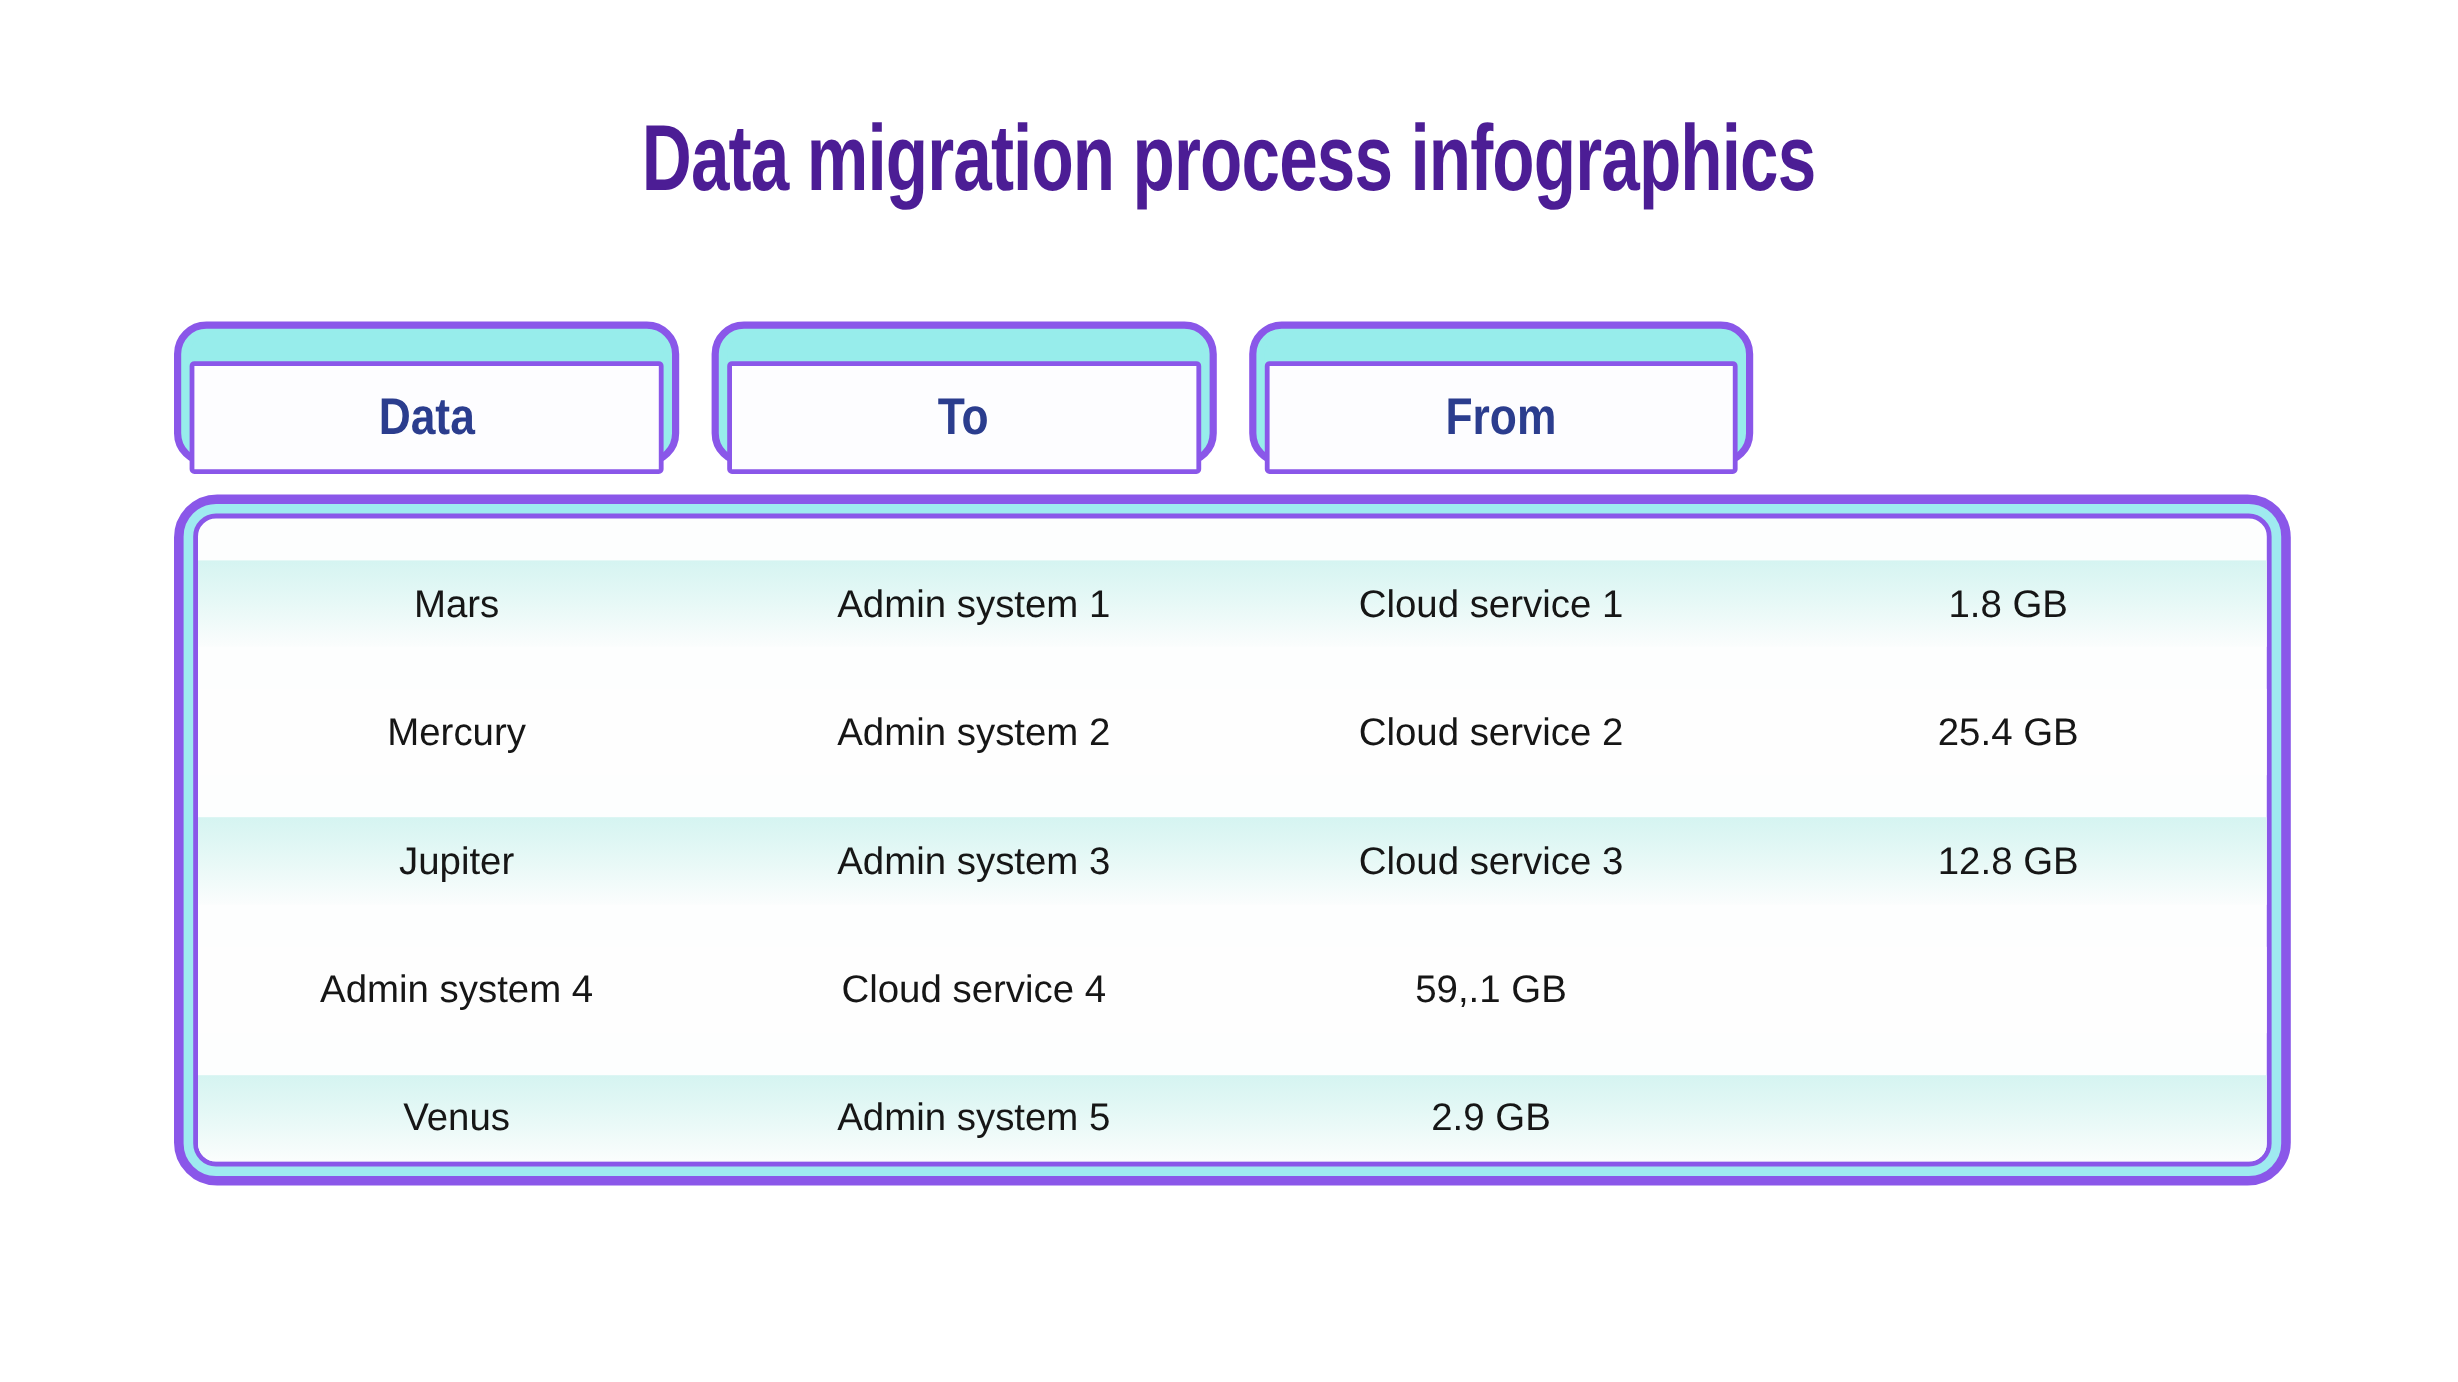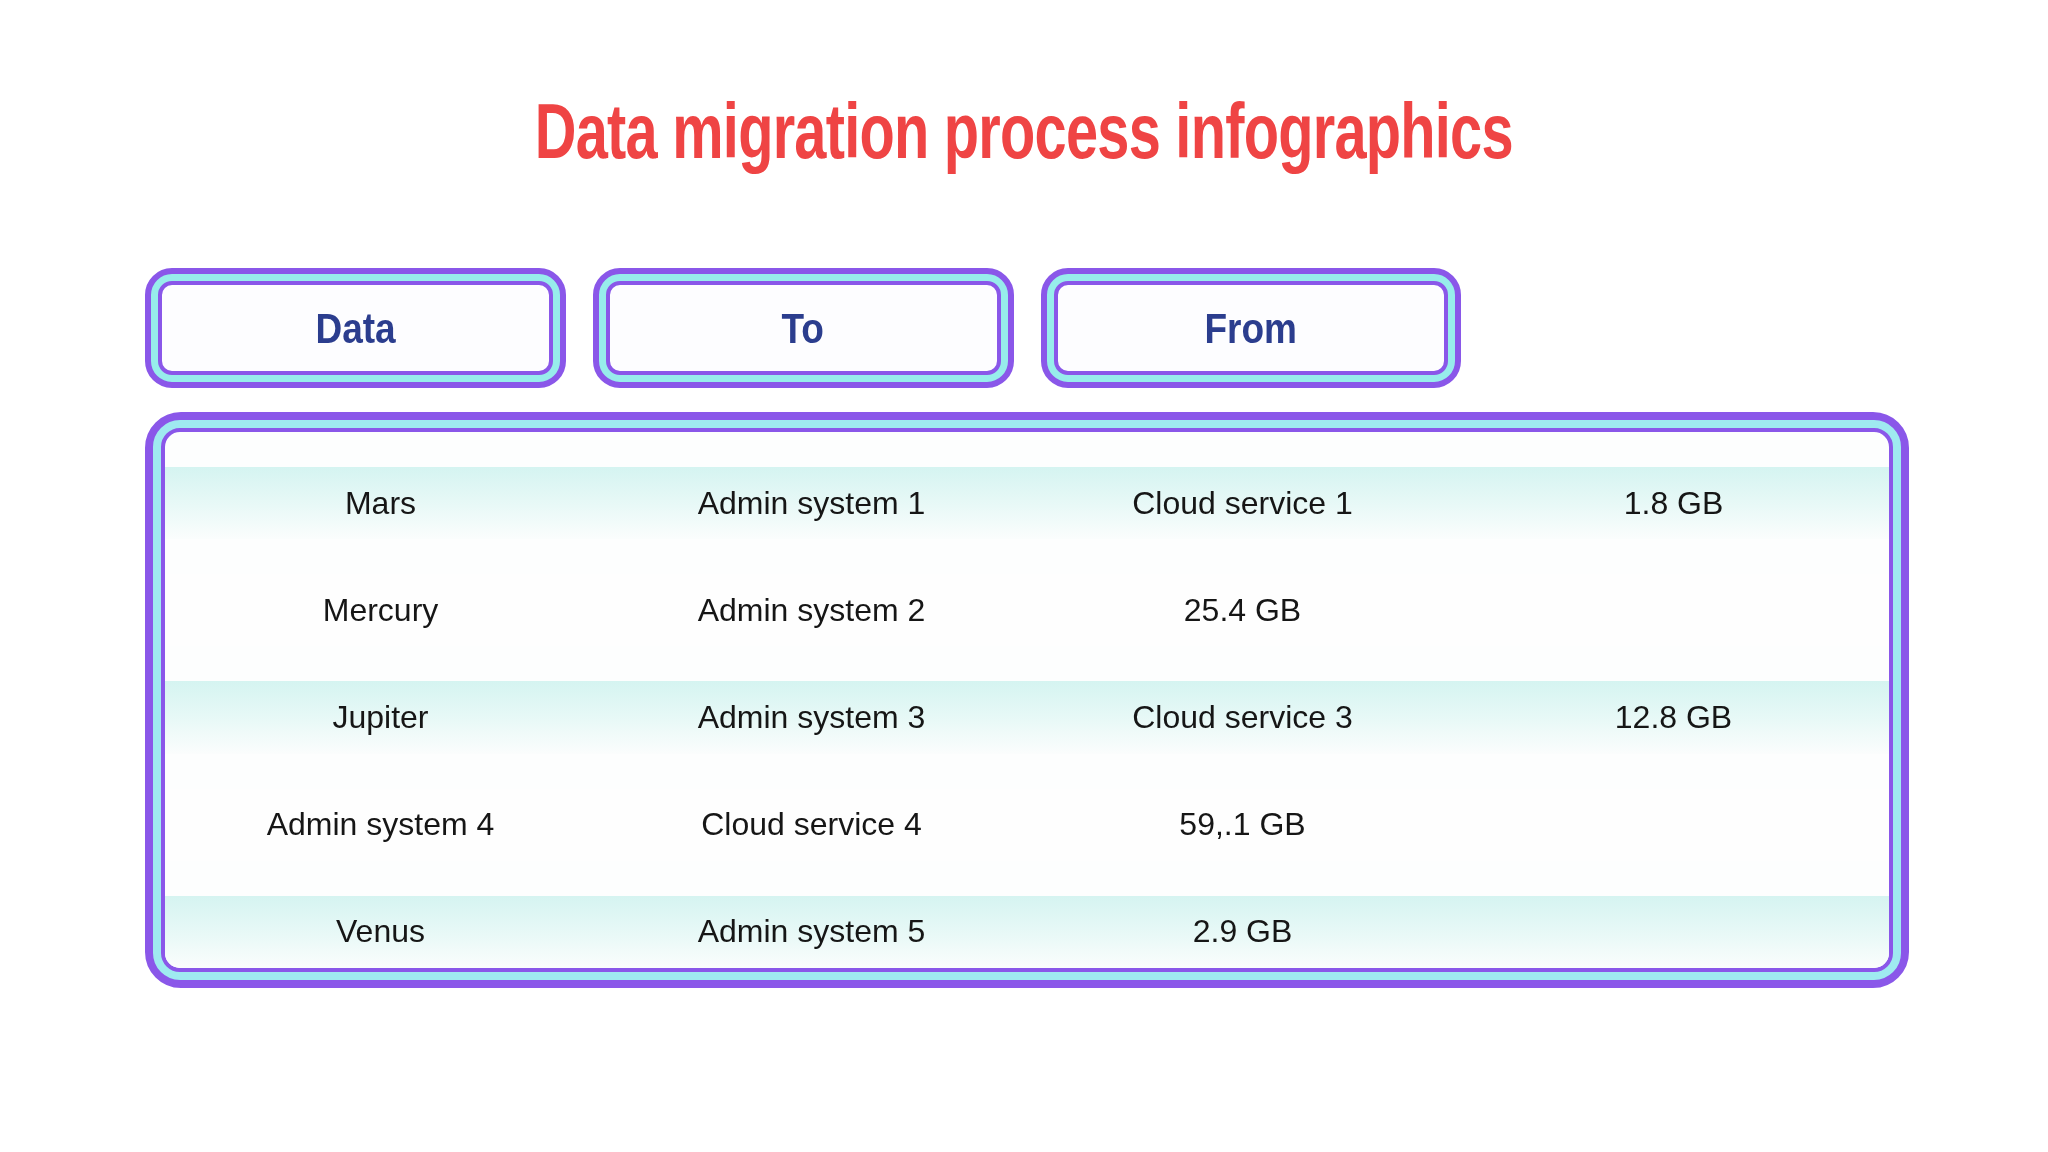--- a/index.html
+++ b/index.html
@@ -13,21 +13,21 @@
     overflow: hidden;
   }
 
   
   .title {
     position: absolute;
     top: 92px;
     left: 0;
     width: 100%;
     text-align: center;
-    color: #ef4444;
+    color: #4c1d95;
     font-size: 78px;
     font-weight: 800;
     line-height: 1.0;
   }
   .title .squeeze {
     display: inline-block;
     transform: scaleX(0.74);
     transform-origin: center;
     letter-spacing: -1px;
     white-space: nowrap;
@@ -51,26 +51,27 @@
     background: #8A57E9;
   }
   .hbox-mid {
     border: 7px solid #97EDEB;
     border-radius: 21px;
     height: 100%;
     background: #97EDEB;
   }
   .hbox-inner {
     border: 4px solid #8A57E9;
-    border-radius: 14px;
+    border-radius: 4px;
     height: 100%;
     background: #FDFDFF;
     display: flex;
     align-items: center;
     justify-content: center;
+    margin-top: 20px;
   }
   .hlabel {
     color: #2B3D8E;
     font-size: 43px;
     font-weight: 700;
     display: inline-block;
     transform: scaleX(0.86);
     transform-origin: center;
     white-space: nowrap;
   }
@@ -165,20 +166,21 @@
           <div class="row tinted">
             <div class="cell">Mars</div>
             <div class="cell">Admin system 1</div>
             <div class="cell">Cloud service 1</div>
             <div class="cell">1.8 GB</div>
           </div>
 
           <div class="row plain">
             <div class="cell">Mercury</div>
             <div class="cell">Admin system 2</div>
+            <div class="cell">Cloud service 2</div>
             <div class="cell">25.4 GB</div>
           </div>
 
           <div class="row tinted">
             <div class="cell">Jupiter</div>
             <div class="cell">Admin system 3</div>
             <div class="cell">Cloud service 3</div>
             <div class="cell">12.8 GB</div>
           </div>
 

